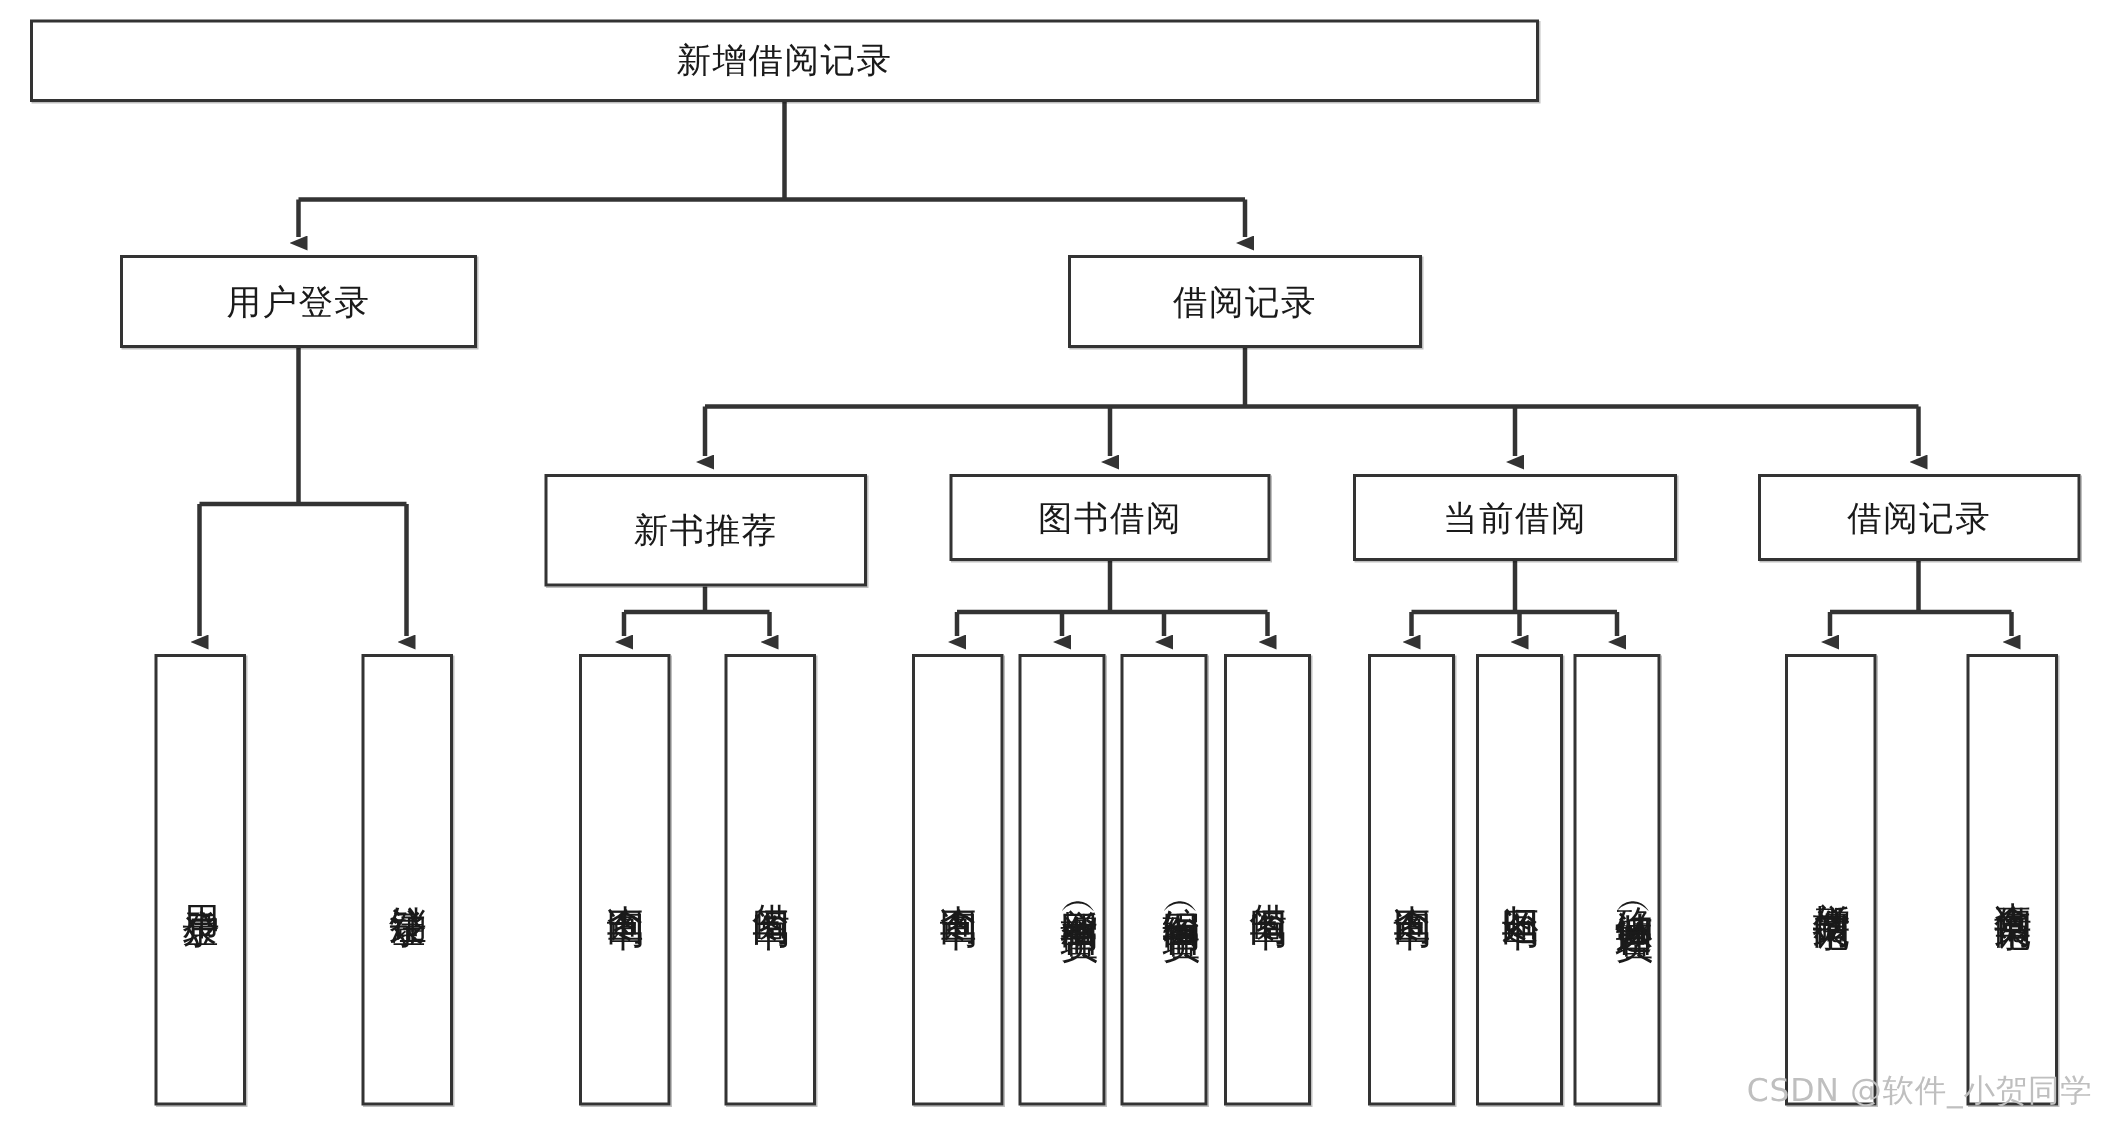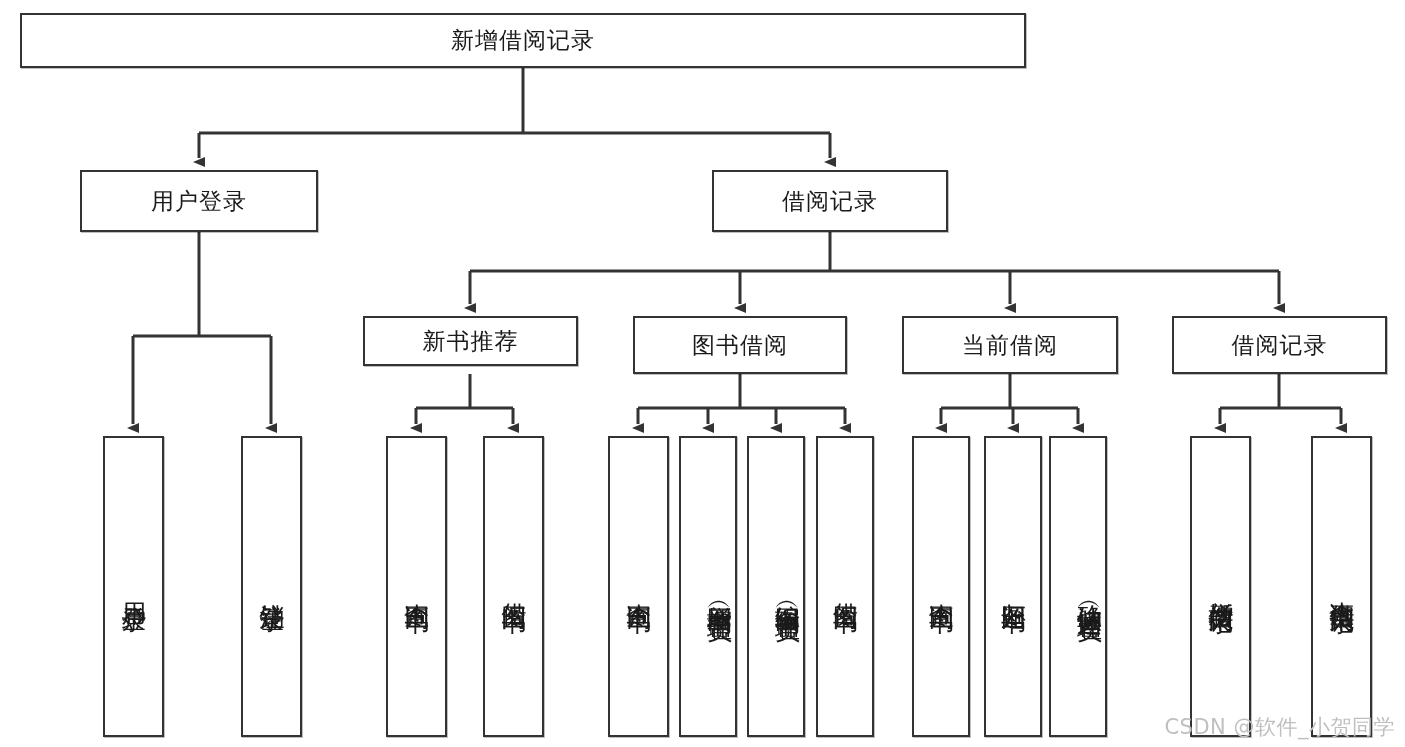--- a/index.html
+++ b/index.html
@@ -160,21 +160,21 @@
     <span class="node-label-h">新增借阅记录</span>
   </div>
 
   <div class="node-box" style="left:80px; top:170px; width:238px; height:62px;">
     <span class="node-label-h">用户登录</span>
   </div>
   <div class="node-box" style="left:712px; top:170px; width:236px; height:62px;">
     <span class="node-label-h">借阅记录</span>
   </div>
 
-  <div class="node-box" style="left:363px; top:316px; width:215px; height:50px;">
+  <div class="node-box" style="left:363px; top:316px; width:215px; height:75px;">
     <span class="node-label-h">新书推荐</span>
   </div>
   <div class="node-box" style="left:633px; top:316px; width:214px; height:58px;">
     <span class="node-label-h">图书借阅</span>
   </div>
   <div class="node-box" style="left:902px; top:316px; width:216px; height:58px;">
     <span class="node-label-h">当前借阅</span>
   </div>
   <div class="node-box" style="left:1172px; top:316px; width:215px; height:58px;">
     <span class="node-label-h">借阅记录</span>

